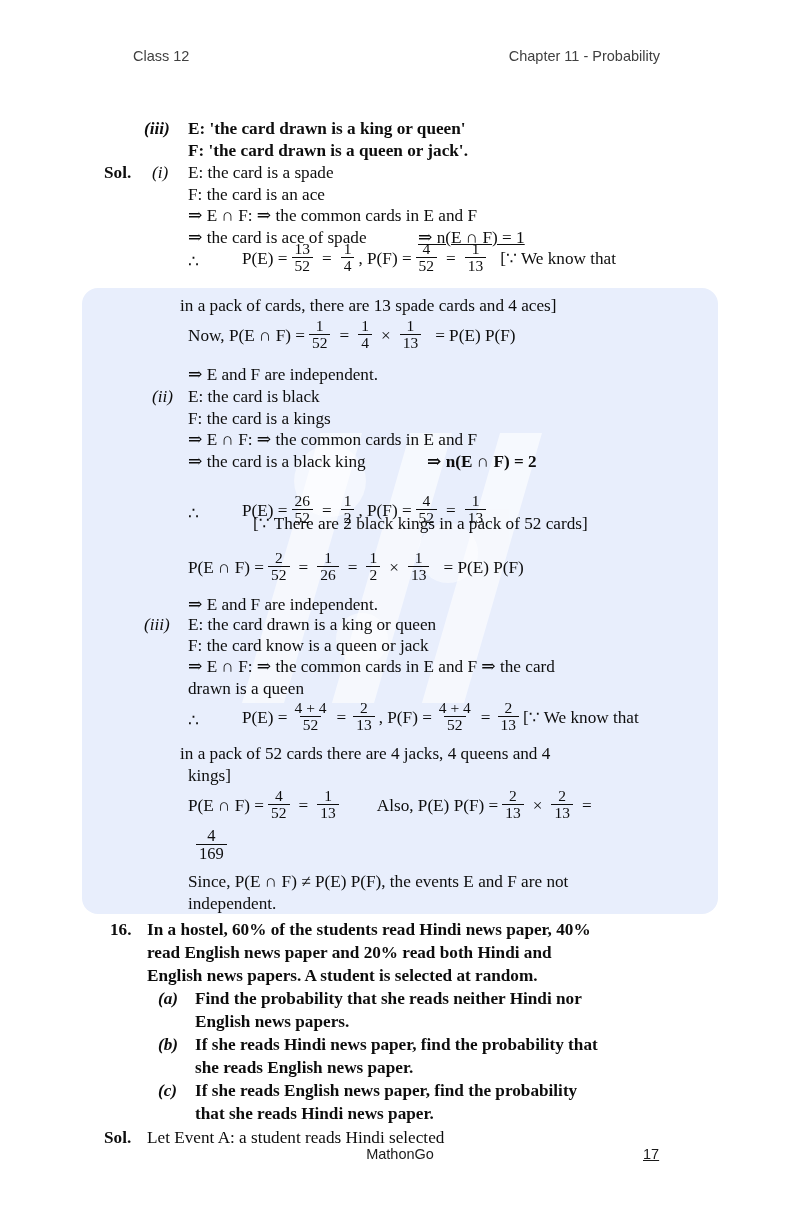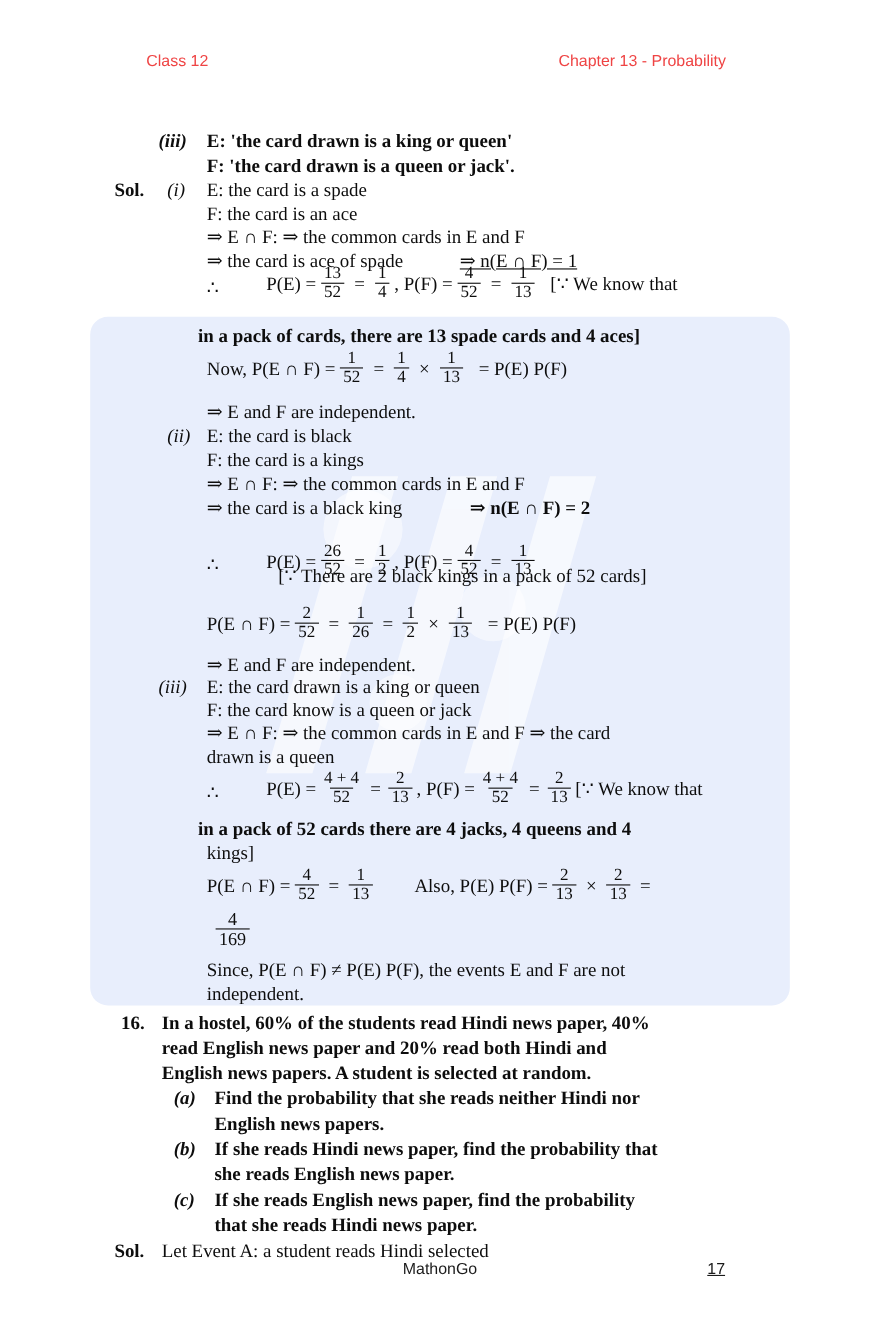--- a/index.html
+++ b/index.html
@@ -18,21 +18,21 @@
 
   
   .page-header {
     position: absolute;
     top: 48px;
     left: 0;
     width: 800px;
     height: 24px;
     font-family: "Liberation Sans", "DejaVu Sans", sans-serif;
     font-size: 14.5px;
-    color: #ef4444;
+    color: #404040;
   }
   .page-header .hdr-left { position: absolute; left: 133px; top: 0; }
   .page-header .hdr-right { position: absolute; right: 140px; top: 0; }
 
   .page-footer {
     position: absolute;
     top: 1146px;
     left: 0;
     width: 800px;
     height: 24px;
@@ -89,21 +89,21 @@
   .bold { font-weight: bold; }
 
   
   .col-sol   { position: absolute; left: 104px; font-weight: bold; font-size: 17.2px; }
   .col-rom   { position: absolute; left: 152px; font-size: 17.2px; font-style: italic; }
   .col-rom-b { position: absolute; left: 144px; font-size: 17.2px; font-style: italic; font-weight: bold; }
   .col-num   { position: absolute; left: 110px; font-size: 17.2px; font-weight: bold; }
   .col-alpha { position: absolute; left: 158px; font-size: 17.2px; font-weight: bold; font-style: italic; }
 
   .txt-188 { position: absolute; left: 188px; }
-  .txt-180 { position: absolute; left: 180px; font-weight: bold; }
+  .txt-180 { position: absolute; left: 180px; }
   .txt-147 { position: absolute; left: 147px; }
   .txt-195 { position: absolute; left: 195px; }
 
   
   .mrow {
     display: inline-flex;
     align-items: center;
     vertical-align: middle;
   }
   .frac {
@@ -139,21 +139,21 @@
     <g fill="#ffffff" opacity="0.5">
       <circle cx="118" cy="78" r="36"></circle>
       <circle cx="236" cy="150" r="30"></circle>
       <circle cx="150" cy="236" r="26"></circle>
     </g>
   </svg>
 </div>
 
 <div class="page-header">
   <span class="hdr-left">Class 12</span>
-  <span class="hdr-right">Chapter 13 - Probability</span>
+  <span class="hdr-right">Chapter 11 - Probability</span>
 </div>
 
 <div class="content">
 
   <div class="line bold" style="top:120px;">
     <span class="col-rom-b" style="left:144px;">(iii)</span>
     <span class="txt-188">E: 'the card drawn is a king or queen'</span>
   </div>
   <div class="line bold" style="top:142px;">
     <span class="txt-188">F: 'the card drawn is a queen or jack'.</span>

